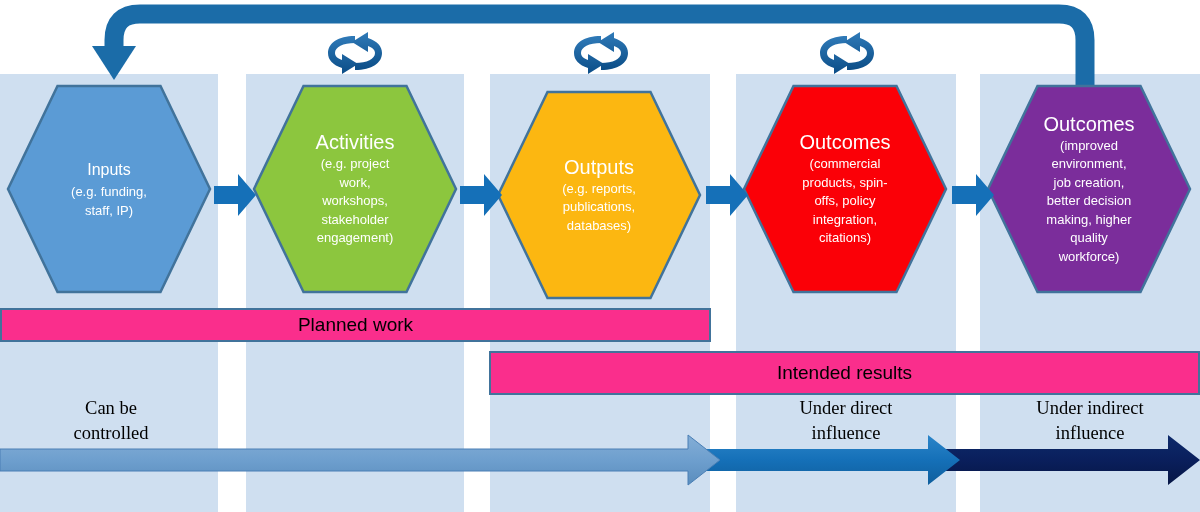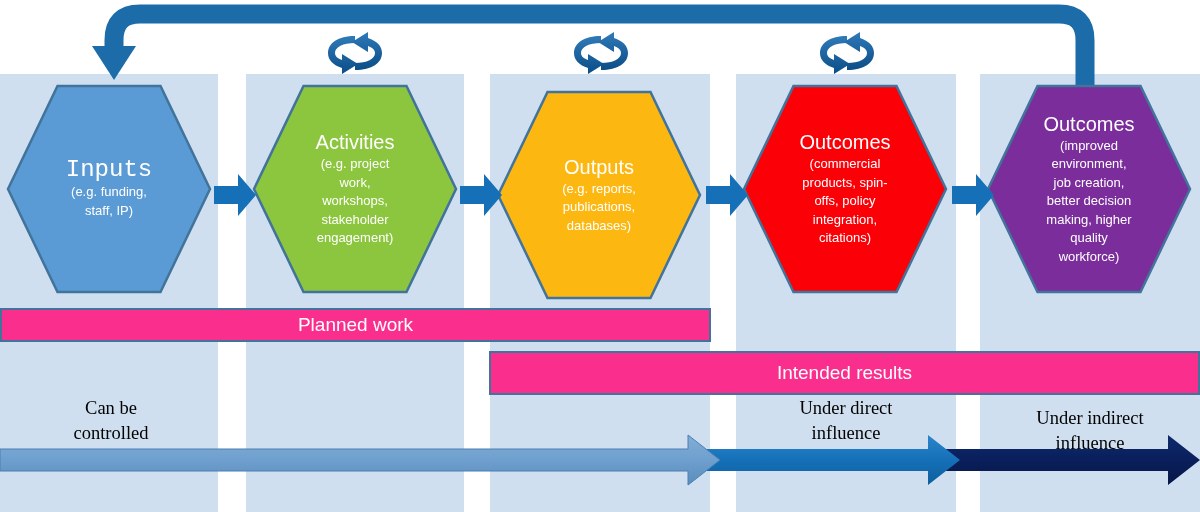--- a/index.html
+++ b/index.html
@@ -65,21 +65,21 @@
     font-size: 20px;
     line-height: 24px;
     margin-bottom: 1px;
     white-space: nowrap;
   }
   .hex-sub {
     font-size: 13px;
     line-height: 18.5px;
   }
   .hex-wrap.h1 .hex-text { justify-content: center; }
-  .hex-wrap.h1 .hex-title { font-size: 24px; font-family: Liberation Mono, monospace; }
+  .hex-wrap.h1 .hex-title { font-size: 16px; }
 
   
   .step-arrow {
     position: absolute;
     top: 172px;
     width: 42px;
     height: 46px;
   }
   .step-arrow.s1 { left: 214px; }
   .step-arrow.s2 { left: 460px; }
@@ -108,21 +108,21 @@
 
   
   .pink-bar {
     position: absolute;
     background: #fa2e8c;
     border: 2px solid #41739b;
     box-sizing: border-box;
     display: flex;
     align-items: center;
     justify-content: center;
-    color: #ffffff;
+    color: #000000;
     font-size: 19px;
   }
   #planned-work-bar {
     left: 0px;
     top: 308px;
     width: 711px;
     height: 34px;
   }
   #intended-results-bar {
     left: 489px;
@@ -135,21 +135,21 @@
   .influence-label {
     position: absolute;
     text-align: center;
     color: #000000;
     font-size: 18.5px;
     line-height: 25px;
     font-family: Liberation Serif, serif;
   }
   #label-controlled   { left: 6px;   top: 396px; width: 210px; }
   #label-direct       { left: 736px; top: 396px; width: 220px; }
-  #label-indirect     { left: 980px; top: 396px; width: 220px; margin-top: 10px; }
+  #label-indirect     { left: 980px; top: 396px; width: 220px; }
 
   
   #influence-arrows {
     position: absolute;
     left: 0;
     top: 432px;
     width: 1200px;
     height: 56px;
   }
 </style>

